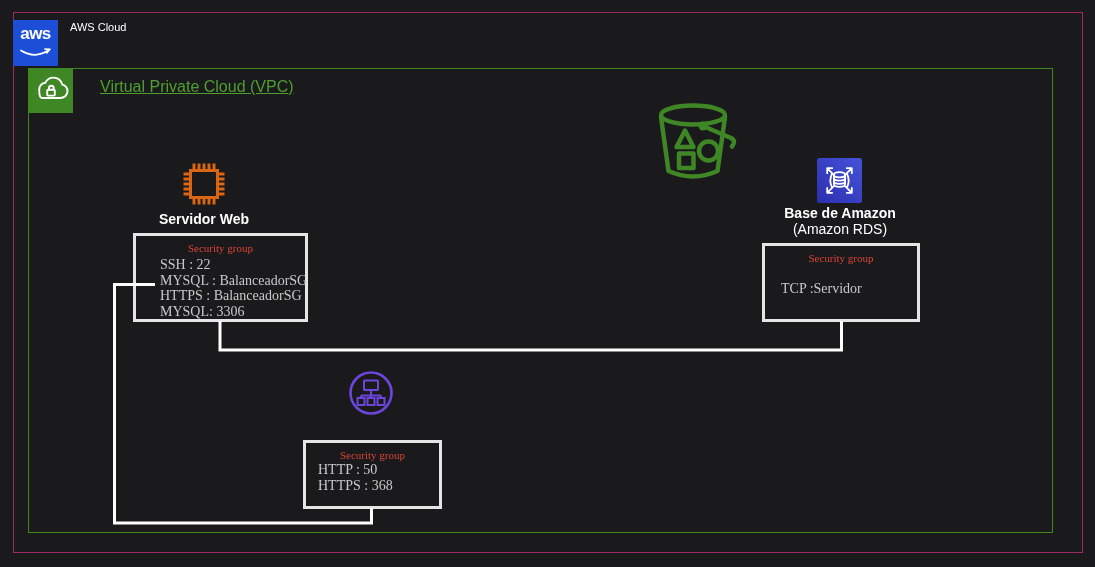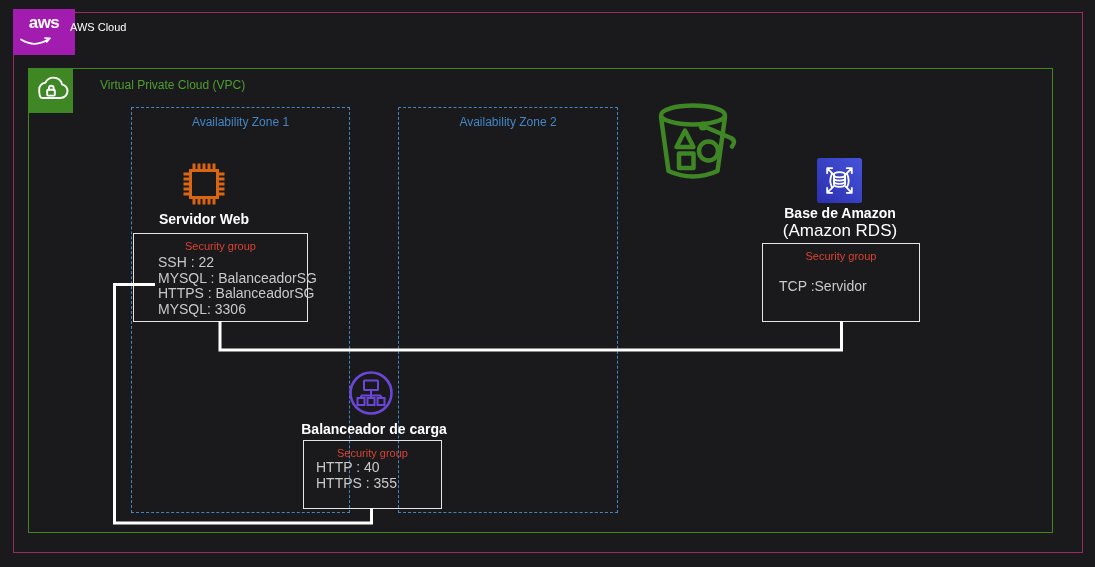--- a/index.html
+++ b/index.html
@@ -4,50 +4,50 @@
 <style>
   html,body{margin:0;padding:0;background:#17171a;}
   .stage{
     position:relative;width:1095px;height:567px;overflow:hidden;
     background:#1a1a1d;font-family:"Liberation Sans",sans-serif;
   }
   .abs{position:absolute;box-sizing:border-box;}
 
   
   .aws-cloud-box{left:13px;top:12px;width:1070px;height:541px;border:1px solid #9d2b63;}
-  .aws-logo{left:13px;top:9px;width:62px;height:46px;background:#a21caf;z-index:3;}
+  .aws-logo{left:13px;top:20px;width:45px;height:46px;background:#1d4ed8;z-index:3;}
   .aws-logo-text{position:absolute;left:0;top:4px;width:100%;text-align:center;
     color:#fff;font-weight:bold;font-size:17px;letter-spacing:-0.5px;}
   .aws-cloud-title{left:70px;top:21px;color:#ffffff;font-weight:normal;font-size:11px;z-index:3;}
 
   .vpc-box{left:28px;top:68px;width:1025px;height:465px;border:1px solid #3e8720;}
   .vpc-icon{left:28px;top:68px;width:45px;height:45px;z-index:3;}
-  .vpc-label{left:100px;top:78px;color:#4f9e2f;font-size:12px;}
+  .vpc-label{left:100px;top:78px;color:#4f9e2f;font-size:16px;text-decoration:underline;}
 
   .az{border:1px dashed #4286c5;}
   .az1{left:131px;top:107px;width:219px;height:406px;}
   .az2{left:398px;top:107px;width:220px;height:406px;}
   .az-label{position:absolute;left:0;top:7px;width:100%;text-align:center;
     color:#4286c5;font-size:12px;}
 
   
   .icon{z-index:2;}
   .ec2-icon{left:182px;top:162px;width:44px;height:44px;}
   .s3-icon{left:648px;top:96px;width:96px;height:96px;}
   .rds-icon{left:817px;top:158px;width:45px;height:45px;}
   .elb-icon{left:348px;top:370px;width:46px;height:46px;}
 
   .node-label{color:#fff;font-weight:bold;font-size:14px;text-align:center;z-index:2;}
   .web-label{left:124px;top:211px;width:160px;}
   .db-label{left:760px;top:205px;width:160px;}
-  .db-sublabel{left:760px;top:221px;width:160px;color:#fff;font-size:17px;text-align:center;}
+  .db-sublabel{left:760px;top:221px;width:160px;color:#fff;font-size:14px;text-align:center;}
   .lb-label{left:294px;top:421px;width:160px;}
 
   
-  .sg{border:1px solid #e5e5e5;z-index:2;}
+  .sg{border:3px solid #e5e5e5;z-index:2;font-family:Liberation Serif, serif;}
   .sg-web{left:133px;top:233px;width:175px;height:89px;}
   .sg-db{left:762px;top:243px;width:158px;height:79px;}
   .sg-lb{left:303px;top:440px;width:139px;height:69px;}
   .sg-title{position:absolute;left:0;top:6px;width:100%;text-align:center;
     color:#d84334;font-size:11px;}
   .sg-rules{position:absolute;color:#c9c9c9;font-size:14px;line-height:15.5px;white-space:nowrap;}
   .sg-web .sg-rules{left:24px;top:21px;}
   .sg-db  .sg-rules{left:16px;top:35px;}
   .sg-lb  .sg-rules{left:12px;top:19px;}
 
@@ -75,26 +75,20 @@
       <rect width="45" height="45" fill="#3f8624"></rect>
       <g stroke="#ffffff" stroke-width="1.9" fill="none" stroke-linecap="round" stroke-linejoin="round">
         <path d="M14 30 h18 c4.5 0 7.5 -3.2 7.5 -6.8 c0 -3.2 -2.2 -5.8 -5.2 -6.6 c-0.9 -4 -4.5 -7 -8.8 -7 c-3.6 0 -6.8 2.1 -8.2 5.2 c-3.4 0.3 -6.1 3.2 -6.1 6.7 c0 4.8 1 8.5 2.8 8.5 z"></path>
         <rect x="19.2" y="21.8" width="7.6" height="5.8" rx="0.8"></rect>
         <path d="M21 21.8 v-1.7 a2.3 2.3 0 0 1 4.6 0 v1.7"></path>
       </g>
     </svg>
   </div>
   <div class="abs vpc-label">Virtual Private Cloud (VPC)</div>
 
-  <div class="abs az az1">
-    <div class="az-label">Availability Zone 1</div>
-  </div>
-  <div class="abs az az2">
-    <div class="az-label">Availability Zone 2</div>
-  </div>
 
   <div class="abs icon ec2-icon">
     <svg viewBox="0 0 44 44" width="44" height="44">
       <rect x="8.5" y="8.5" width="27" height="27" fill="none" stroke="#d86613" stroke-width="3"></rect>
       <path d="M12 1.5v6M17 1.5v6M22 1.5v6M27 1.5v6M32 1.5v6 M12 36.5v6M17 36.5v6M22 36.5v6M27 36.5v6M32 36.5v6 M1.5 12h6M1.5 17h6M1.5 22h6M1.5 27h6M1.5 32h6 M36.5 12h6M36.5 17h6M36.5 22h6M36.5 27h6M36.5 32h6" stroke="#d86613" stroke-width="3" fill="none"></path>
     </svg>
   </div>
   <div class="abs node-label web-label">Servidor Web</div>
 
   <div class="abs sg sg-web">
@@ -157,27 +151,26 @@
       <circle cx="23" cy="23" r="20.5" stroke="#6b46d8" stroke-width="2.6"></circle>
       <g stroke="#6b46d8" stroke-width="2">
         <rect x="16" y="10.5" width="14" height="9.5" rx="0.5"></rect>
         <path d="M23 20 V25.5 M13 25.5 H33 M13 25.5 V28 M23 25.5 V28 M33 25.5 V28"></path>
         <rect x="9.5" y="28" width="7" height="7"></rect>
         <rect x="19.5" y="28" width="7" height="7"></rect>
         <rect x="29.5" y="28" width="7" height="7"></rect>
       </g>
     </svg>
   </div>
-  <div class="abs node-label lb-label">Balanceador de carga</div>
 
   <div class="abs sg sg-lb">
     <div class="sg-title">Security group</div>
     <div class="sg-rules">
-      <div>HTTP : 40</div>
-      <div>HTTPS : 355</div>
+      <div>HTTP : 50</div>
+      <div>HTTPS : 368</div>
     </div>
   </div>
 
   <svg class="connector-layer" viewBox="0 0 1095 567">
     <polyline points="220,321 220,350 841.5,350 841.5,321" fill="none" stroke="#ffffff" stroke-width="3"></polyline>
     <polyline points="155,284.5 114.5,284.5 114.5,523 371.5,523 371.5,508" fill="none" stroke="#ffffff" stroke-width="3"></polyline>
   </svg>
 
 </div>
 

